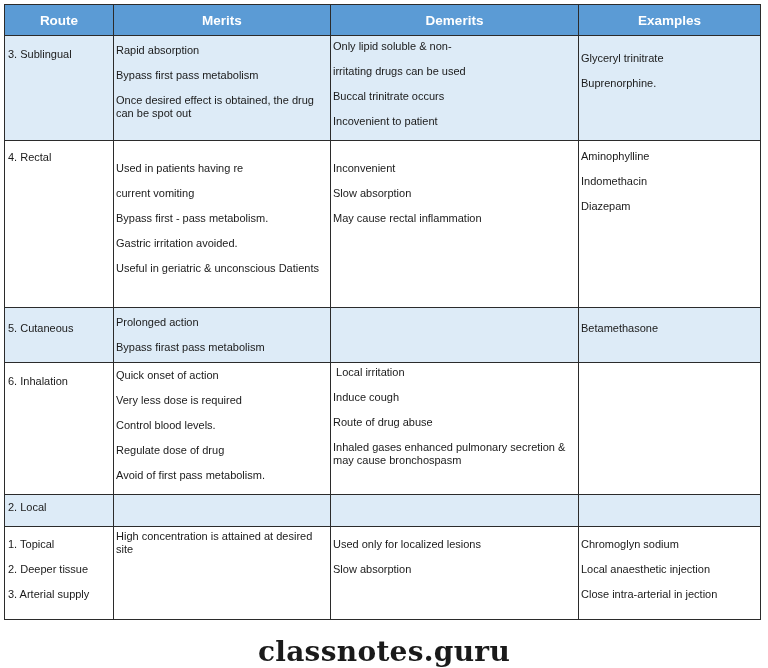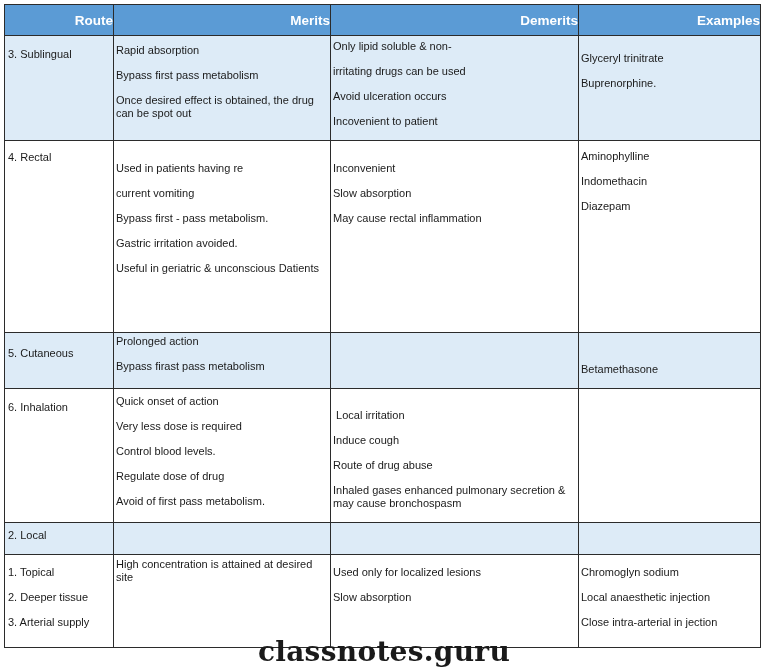--- a/index.html
+++ b/index.html
@@ -1,20 +1,20 @@
 <!DOCTYPE html>
 <html><head>
 <meta charset="utf-8">
 <style>
   html, body { margin: 0; padding: 0; background: #ffffff; }
   body { width: 768px; height: 668px; position: relative; overflow: hidden; font-family: "Liberation Sans", "DejaVu Sans", sans-serif; }
   .table-wrap { position: absolute; left: 4px; top: 4px; width: 756px; }
   table { border-collapse: collapse; width: 756px; table-layout: fixed; }
   th, td { border: 1px solid #2b2b2b; vertical-align: top; font-size: 11px; color: #1a1a1a; padding: 0; }
-  th { background: #5b9bd5; color: #ffffff; font-weight: bold; font-size: 13.5px; text-align: right; height: 30px; vertical-align: middle; border-color: #2b2b2b; }
+  th { background: #5b9bd5; color: #ffffff; font-weight: bold; font-size: 13.5px; text-align: center; height: 30px; vertical-align: middle; border-color: #2b2b2b; }
   tr.shade td { background: #ddebf7; }
   .cell { padding: 6px 2px 0 2px; }
   .line { line-height: 13px; margin-bottom: 12px; white-space: normal; }
   .route { padding-left: 3px; }
   .footer { position: absolute; left: 0; width: 768px; top: 635px; text-align: center; font-family: "DejaVu Serif", "Liberation Serif", serif; font-weight: bold; font-size: 28px; color: #1a1a1a; letter-spacing: 0.3px; }
 </style>
 </head>
 <body>
 
 <div class="table-wrap">
@@ -45,33 +45,33 @@
             <div class="cell" style="padding-top:8px">
           <div class="line">Rapid absorption</div>
           <div class="line">Bypass first pass metabolism</div>
           <div class="line">Once desired effect is obtained, the drug can be spot out</div>
         </div>
           </td>
         <td>
             <div class="cell" style="padding-top:4px">
           <div class="line">Only lipid soluble &amp; non-</div>
           <div class="line">irritating drugs can be used</div>
-          <div class="line">Avoid ulceration occurs</div>
+          <div class="line">Buccal trinitrate occurs</div>
           <div class="line">Incovenient to patient</div>
         </div>
           </td>
         <td>
             <div class="cell" style="padding-top:16px">
           <div class="line">Glyceryl trinitrate</div>
           <div class="line">Buprenorphine.</div>
         </div>
           </td>
       </tr>
 
-      <tr style="height:192px">
+      <tr style="height:167px">
         <td>
             <div class="cell route" style="padding-top:10px">
           <div class="line">4.  Rectal</div>
         </div>
           </td>
         <td>
             <div class="cell" style="padding-top:21px">
           <div class="line">Used in patients having re</div>
           <div class="line">current vomiting</div>
           <div class="line">Bypass first - pass metabolism.</div>
@@ -95,30 +95,30 @@
           </td>
       </tr>
 
       <tr class="shade" style="height:51px">
         <td>
             <div class="cell route" style="padding-top:14px">
           <div class="line">5. Cutaneous</div>
         </div>
           </td>
         <td>
-            <div class="cell" style="padding-top:2px">
+            <div class="cell" style="padding-top:8px">
           <div class="line">Prolonged action</div>
           <div class="line" style="margin-bottom:8px">Bypass firast pass metabolism</div>
         </div>
           </td>
         <td>
             <div class="cell"></div>
           </td>
         <td>
-            <div class="cell" style="padding-top:30px">
+            <div class="cell" style="padding-top:14px">
           <div class="line">Betamethasone</div>
         </div>
           </td>
       </tr>
 
       <tr style="height:125px">
         <td>
             <div class="cell route" style="padding-top:12px">
           <div class="line">6. Inhalation</div>
         </div>
@@ -126,21 +126,21 @@
         <td>
             <div class="cell" style="">
           <div class="line">Quick onset of action</div>
           <div class="line">Very less dose is required</div>
           <div class="line">Control blood levels.</div>
           <div class="line">Regulate dose of drug</div>
           <div class="line">Avoid of first pass metabolism.</div>
         </div>
           </td>
         <td>
-            <div class="cell" style="padding-top:20px">
+            <div class="cell" style="padding-top:3px">
           <div class="line" style="white-space:pre"> Local irritation</div>
           <div class="line">Induce cough</div>
           <div class="line">Route of drug abuse</div>
           <div class="line">Inhaled gases enhanced pulmonary secretion &amp; may cause bronchospasm</div>
         </div>
           </td>
         <td>
             <div class="cell"></div>
           </td>
       </tr>

